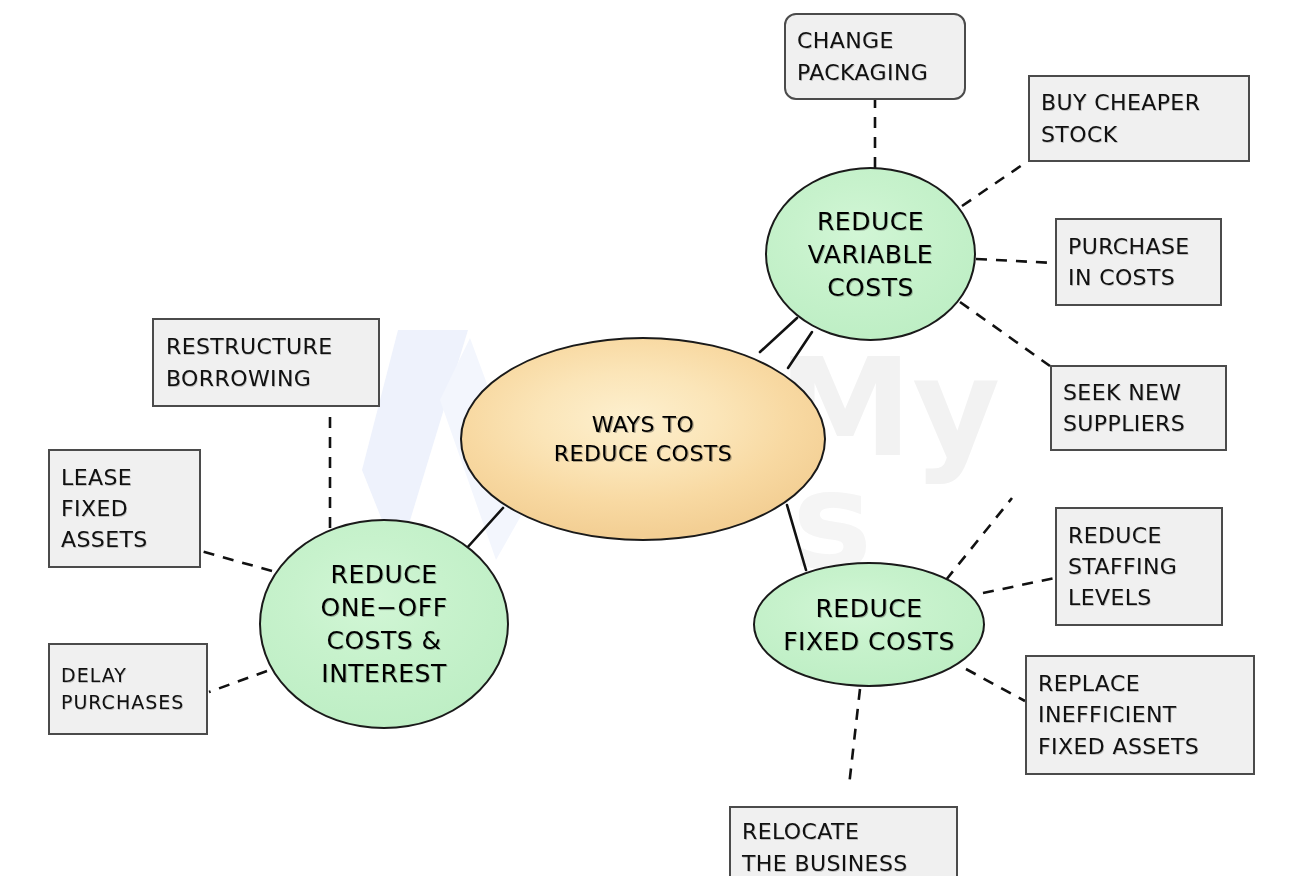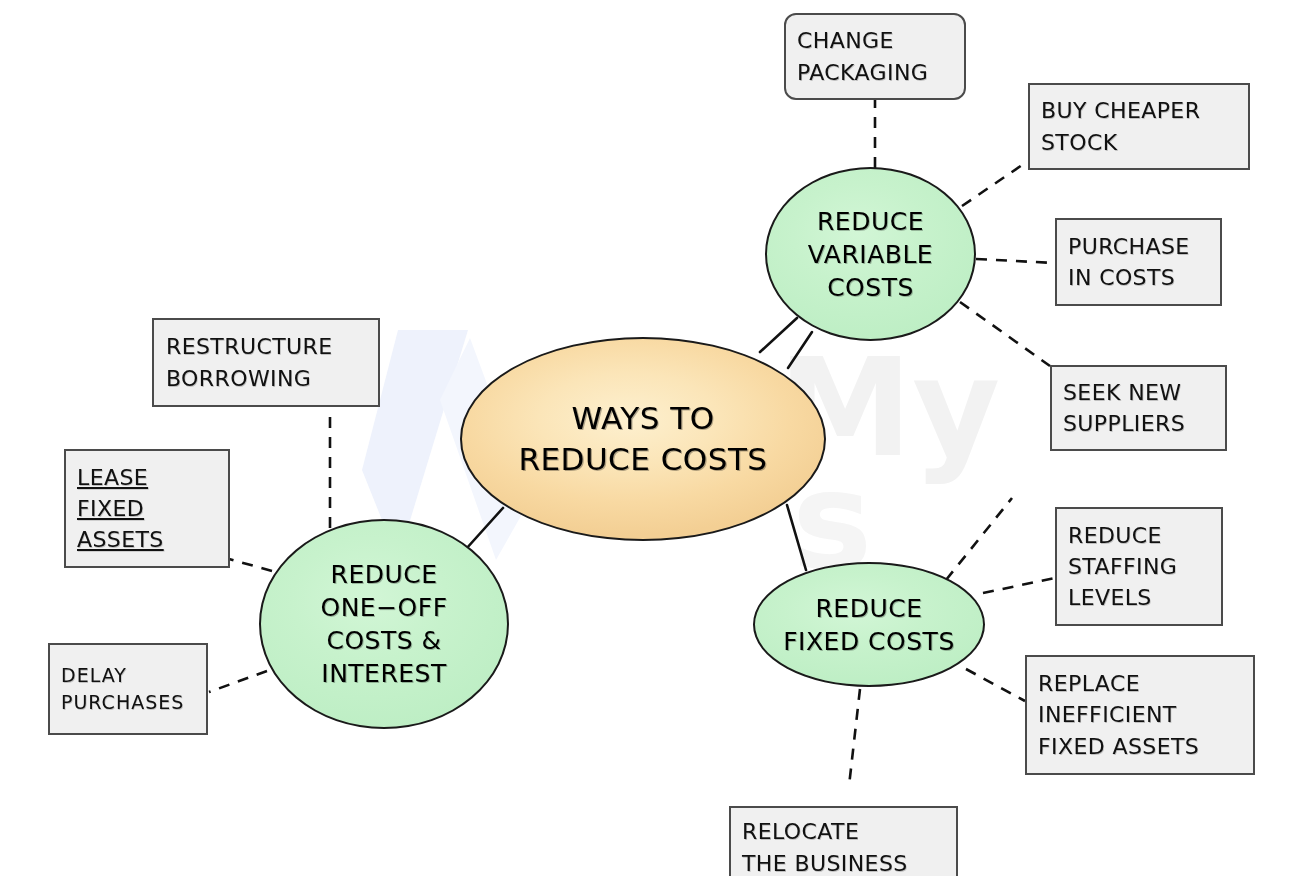--- a/index.html
+++ b/index.html
@@ -45,21 +45,21 @@
     justify-content: center;
     text-align: center;
     color: #000000;
     letter-spacing: 0.5px;
     line-height: 1.32;
     white-space: pre-line;
   }
   .node.center {
     background: radial-gradient(ellipse 62% 58% at 46% 40%,
                 #fdf0cf 0%, #fbe5b8 40%, #f8d9a2 72%, #f3cf94 100%);
-    font-size: 31px;
+    font-size: 22px;
     font-family: "DejaVu Sans", sans-serif;
     font-weight: 400;
     text-shadow: 1.2px 1.2px 0 rgba(0,0,0,0.30);
   }
   .node.branch {
     background: radial-gradient(ellipse 70% 66% at 44% 38%,
                 #d2f6d6 0%, #c7f2cc 45%, #bdeec4 100%);
     font-size: 25px;
     font-family: "DejaVu Sans", sans-serif;
     text-shadow: 1px 1px 0 rgba(0,0,0,0.26);
@@ -125,21 +125,21 @@
   <div class="node center" style="left:460px; top:337px; width:366px; height:204px;">WAYS TO
 REDUCE COSTS</div>
 
   <div class="node branch" style="left:765px; top:167px; width:211px; height:174px;">REDUCE
 VARIABLE
 COSTS</div>
 
   <div class="leaf" style="left:784px; top:13px; width:182px; height:87px;border-radius:12px;">CHANGE
 PACKAGING</div>
 
-  <div class="leaf" style="left:1028px; top:75px; width:222px; height:87px;margin-top:8px;">BUY  CHEAPER
+  <div class="leaf" style="left:1028px; top:75px; width:222px; height:87px;">BUY  CHEAPER
 STOCK</div>
 
   <div class="leaf" style="left:1055px; top:218px; width:167px; height:88px;">PURCHASE
 IN  COSTS</div>
 
   <div class="leaf" style="left:1050px; top:365px; width:177px; height:86px;">SEEK  NEW
 SUPPLIERS</div>
 
   <div class="node branch" style="left:753px; top:562px; width:232px; height:125px;">REDUCE
 FIXED COSTS</div>
@@ -156,20 +156,20 @@
 THE  BUSINESS</div>
 
   <div class="node branch" style="left:259px; top:519px; width:250px; height:210px;">REDUCE
 ONE−OFF
 COSTS  &amp;
 INTEREST</div>
 
   <div class="leaf" style="left:152px; top:318px; width:228px; height:89px;padding-left:12px;">RESTRUCTURE
 BORROWING</div>
 
-  <div class="leaf" style="left:64px; top:449px; width:166px; height:119px;text-decoration:underline;">LEASE
+  <div class="leaf" style="left:48px; top:449px; width:153px; height:119px;">LEASE
 FIXED
 ASSETS</div>
 
   <div class="leaf comic" style="left:48px; top:643px; width:160px; height:92px;">DELAY
 PURCHASES</div>
 
 </div>
 
 </body></html>

